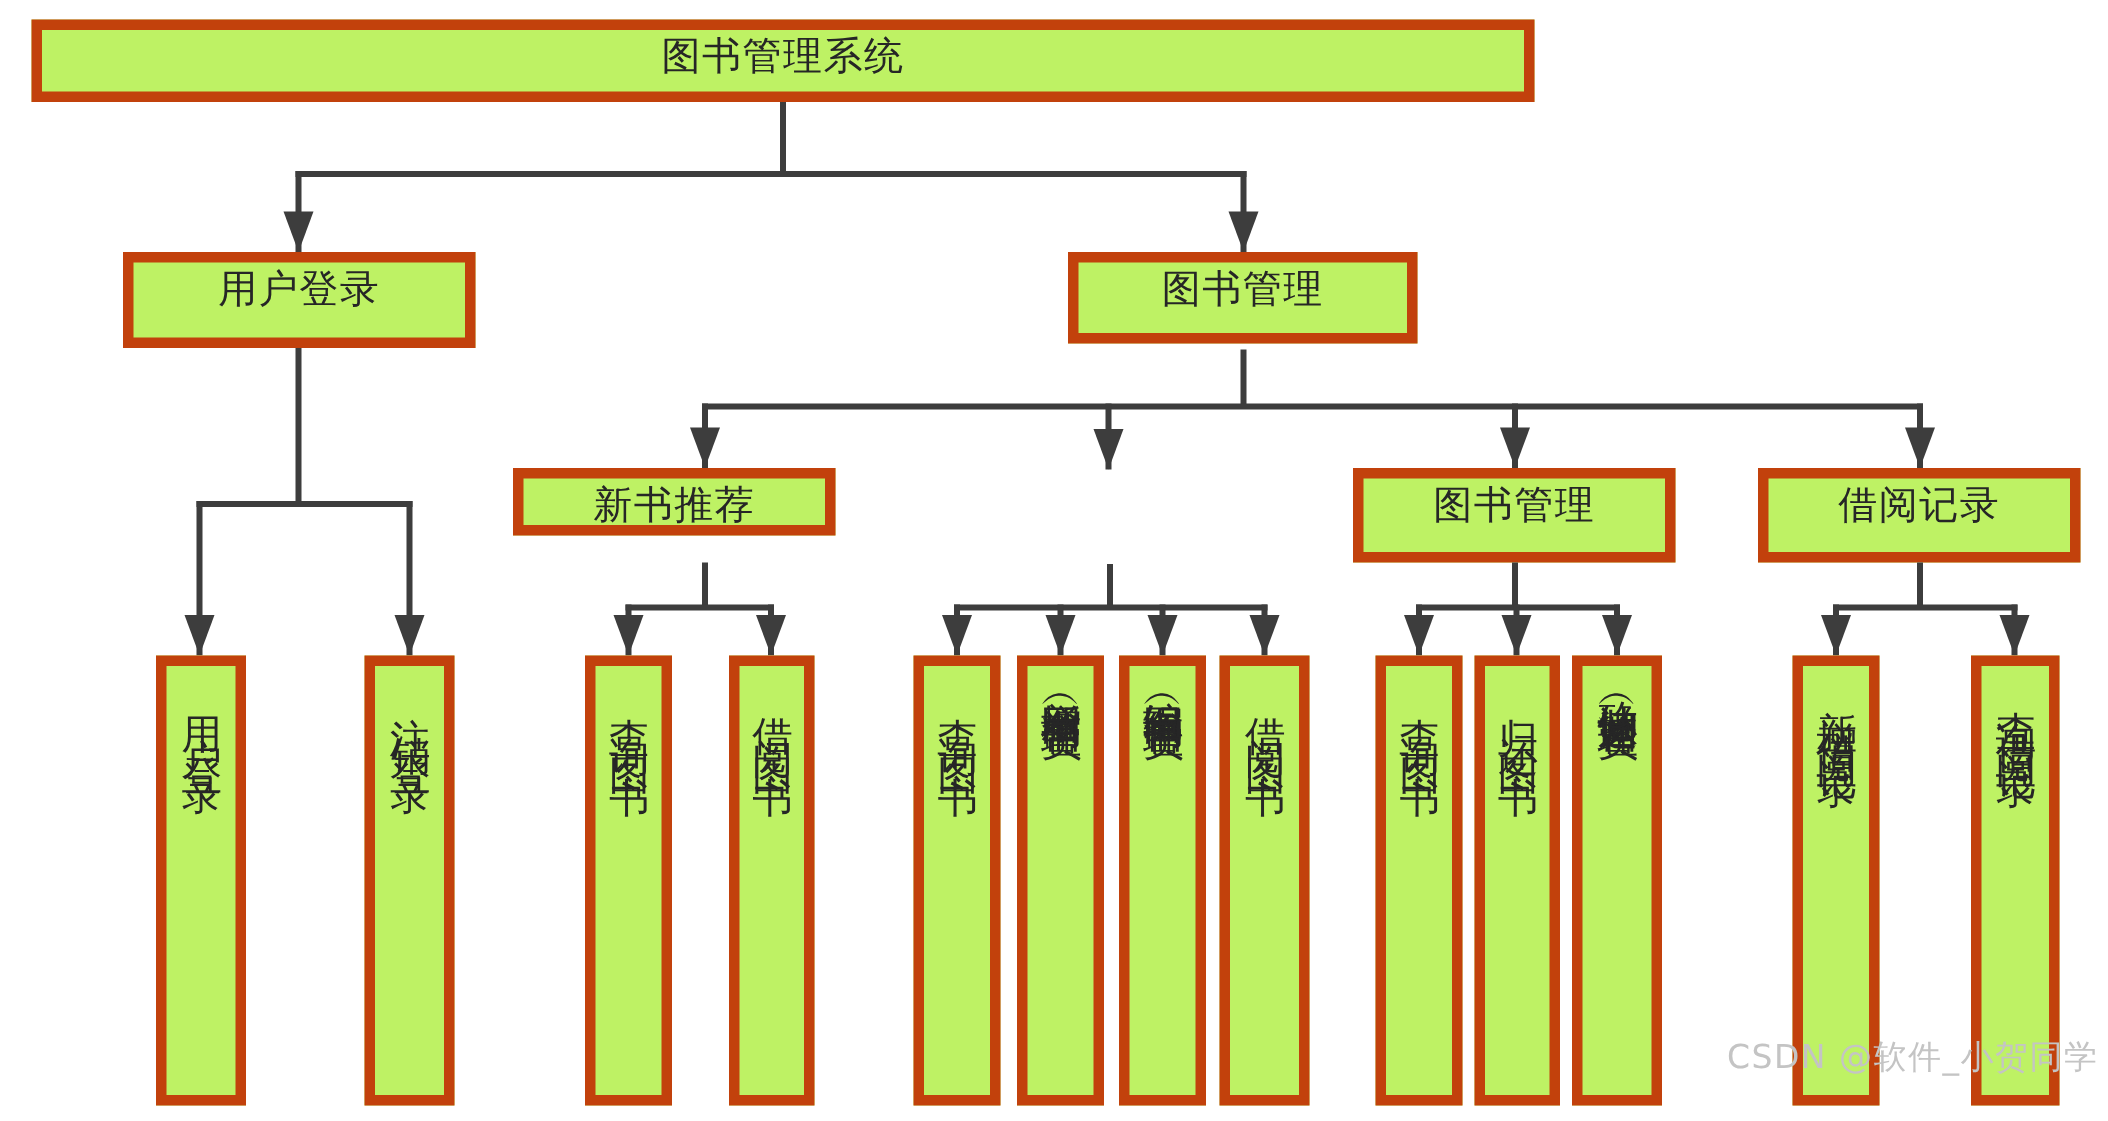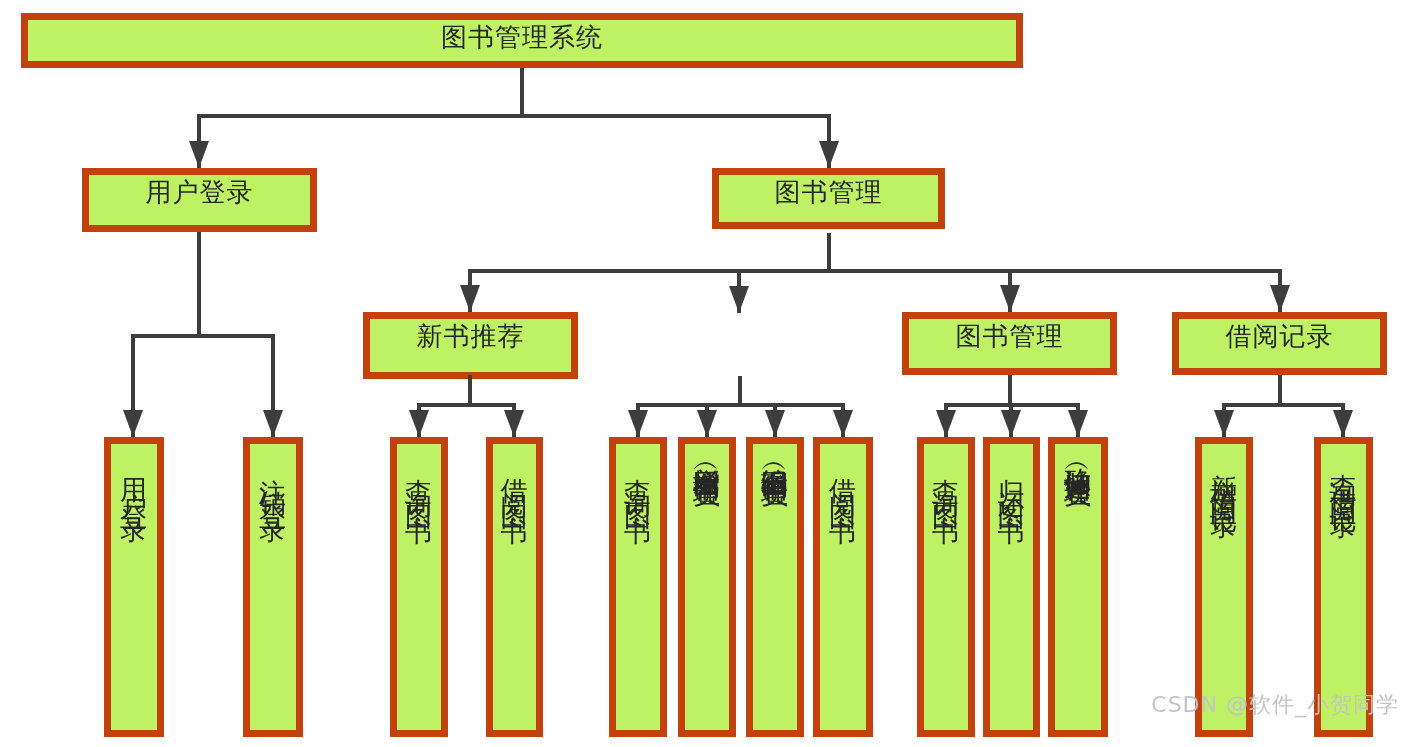--- a/index.html
+++ b/index.html
@@ -76,21 +76,21 @@
   <div class="hline" style="left:468px;top:269px;width:814px"></div>
   <div class="vline" style="left:468px;top:269px;height:43px"></div>
   <div class="arrow" style="left:460px;top:285px"></div>
   <div class="vline" style="left:737px;top:269px;height:44px"></div>
   <div class="arrow" style="left:729px;top:286px"></div>
   <div class="vline" style="left:1008px;top:269px;height:43px"></div>
   <div class="arrow" style="left:1000px;top:285px"></div>
   <div class="vline" style="left:1278px;top:269px;height:43px"></div>
   <div class="arrow" style="left:1270px;top:285px"></div>
 
-  <div class="node" style="left:363px;top:312px;width:215px;height:67px">
+  <div class="node" style="left:342px;top:312px;width:215px;height:45px">
     <span class="lbl">新书推荐</span>
   </div>
   <div class="node" style="left:902px;top:312px;width:215px;height:63px">
     <span class="lbl">图书管理</span>
   </div>
   <div class="node" style="left:1172px;top:312px;width:215px;height:63px">
     <span class="lbl">借阅记录</span>
   </div>
 
   <div class="vline" style="left:468px;top:375px;height:31px"></div>

